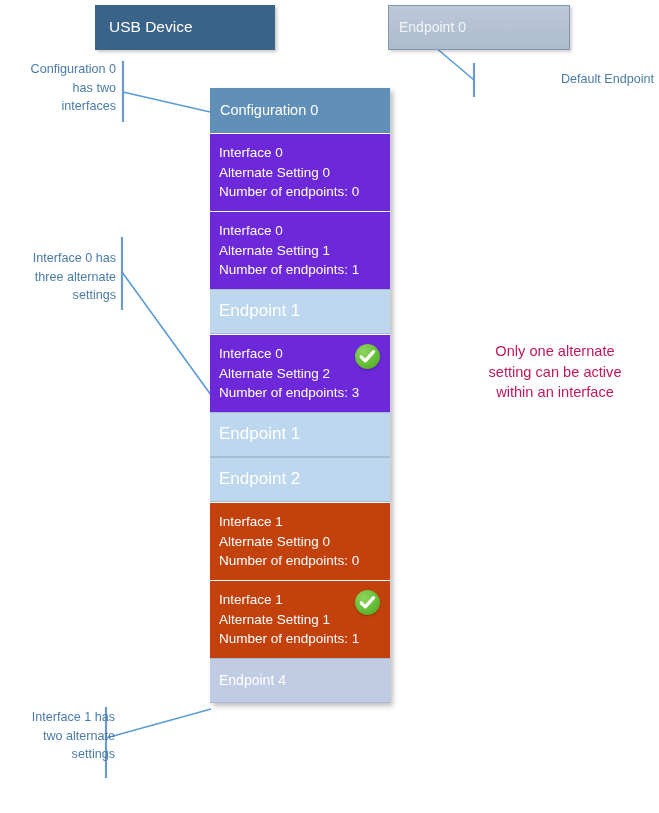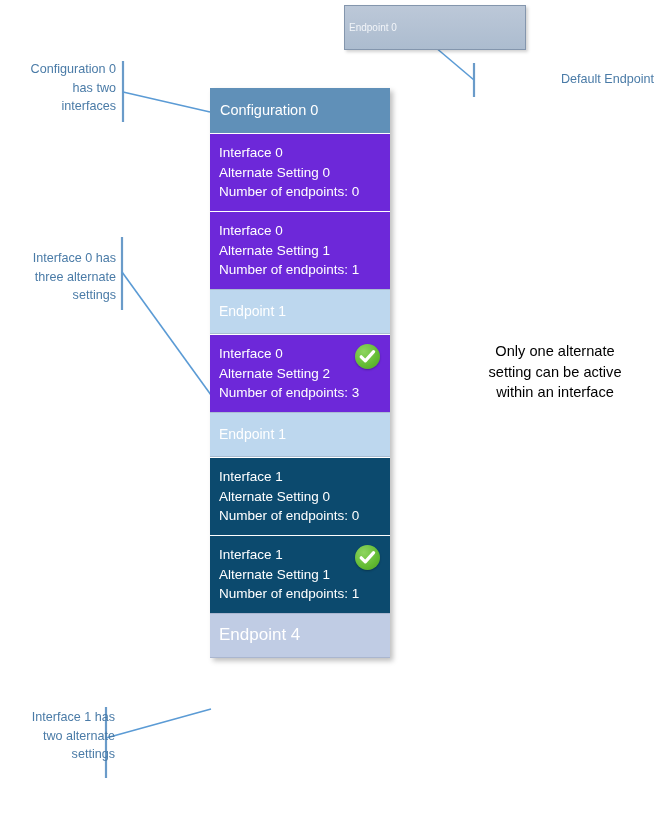--- a/index.html
+++ b/index.html
@@ -38,24 +38,25 @@
     background: #3a6389;
     padding: 0 14px;
     font-size: 15.5px;
     box-shadow: 2px 2px 3px rgba(0,0,0,0.22);
   }
 
   
   .hdr-endpoint0 {
     background: linear-gradient(180deg, #bcc8d8 0%, #acbccf 100%);
     border: 1px solid #8496ad;
-    padding: 0 4px;
-    font-size: 10px;
+    padding: 0 10px;
+    font-size: 14px;
     color: #f2f5f9;
     box-shadow: 2px 2px 3px rgba(0,0,0,0.18);
+    margin-left: 44px;
   }
 
   
   .stack {
     position: absolute;
     left: 210px;
     top: 88px;
     width: 180px;
     box-shadow: 3px 3px 5px rgba(0,0,0,0.25);
   }
@@ -78,39 +79,39 @@
     height: 45px;
     font-size: 14.5px;
     padding-left: 10px;
   }
   .row.iface0 {
     background: #6d28d9;
     border-top: 1px solid #ffffff;
     height: 78px;
   }
   .row.iface1 {
-    background: #0c4a6e;
+    background: #c2410c;
     border-top: 1px solid #ffffff;
     height: 78px;
   }
   .row.ep-light {
     background: #bdd7ee;
     border: 1px solid #a9bdd2;
     border-right: none;
     border-left: none;
     height: 45px;
-    font-size: 14px;
+    font-size: 17px;
   }
   .row.ep-muted {
     background: #c0cce4;
     border: 1px solid #aab6cf;
     border-right: none;
     border-left: none;
     height: 45px;
-    font-size: 17px;
+    font-size: 14px;
   }
 
   .check {
     position: absolute;
     right: 10px;
     top: 9px;
     width: 25px;
     height: 25px;
     border-radius: 50%;
     background: radial-gradient(circle at 35% 30%, #8ed560 0%, #62bb33 60%, #4da022 100%);
@@ -124,21 +125,21 @@
     color: #4a7ba7;
     font-size: 12.6px;
     line-height: 1.48;
     white-space: pre-line;
   }
   .note.right-align { text-align: right; }
   .note.center-align { text-align: center; }
   .note.left-align { text-align: right; }
 
   .note.big {
-    color: #000000;
+    color: #be185d;
     font-size: 14.6px;
     line-height: 1.42;
   }
 
   
   .lines {
     position: absolute;
     inset: 0;
     pointer-events: none;
   }
@@ -156,40 +157,44 @@
     <line x1="122" y1="237" x2="122" y2="310" stroke="#6a9bc9" stroke-width="2.2"></line>
     <line x1="122" y1="272" x2="211" y2="395" stroke="#5b9bd5" stroke-width="1.6"></line>
 
     <line x1="106" y1="707" x2="106" y2="778" stroke="#6a9bc9" stroke-width="2.2"></line>
     <line x1="106" y1="738" x2="211" y2="709" stroke="#5b9bd5" stroke-width="1.6"></line>
 
     <line x1="474" y1="63" x2="474" y2="97" stroke="#6a9bc9" stroke-width="2.2"></line>
     <line x1="474" y1="80" x2="435" y2="47" stroke="#5b9bd5" stroke-width="1.6"></line>
   </svg>
 
+  <div class="box hdr-device" style="left:95px; top:5px; width:180px; height:45px;">
+    <span>USB Device</span>
+  </div>
 
   <div class="box hdr-endpoint0" style="left:344px; top:5px; width:182px; height:45px;">
     <span>Endpoint 0</span>
   </div>
 
   <div class="stack" id="stack">
       <div class="row config"><span>Configuration 0</span></div>
       <div class="row iface0"><span>Interface 0
 Alternate Setting 0
 Number of endpoints: 0</span></div>
       <div class="row iface0"><span>Interface 0
 Alternate Setting 1
 Number of endpoints: 1</span></div>
       <div class="row ep-light"><span>Endpoint 1</span></div>
       <div class="row iface0"><span>Interface 0
 Alternate Setting 2
 Number of endpoints: 3</span><span class="check"><svg width="25" height="25" viewBox="0 0 25 25">
             <path d="M6.2 12.8 L10.3 16.9 L18.6 7.6" fill="none" stroke="#ffffff" stroke-width="3.2" stroke-linecap="round" stroke-linejoin="round"></path>
           </svg></span></div>
       <div class="row ep-light"><span>Endpoint 1</span></div>
+      <div class="row ep-light"><span>Endpoint 2</span></div>
       <div class="row iface1"><span>Interface 1
 Alternate Setting 0
 Number of endpoints: 0</span></div>
       <div class="row iface1"><span>Interface 1
 Alternate Setting 1
 Number of endpoints: 1</span><span class="check"><svg width="25" height="25" viewBox="0 0 25 25">
             <path d="M6.2 12.8 L10.3 16.9 L18.6 7.6" fill="none" stroke="#ffffff" stroke-width="3.2" stroke-linecap="round" stroke-linejoin="round"></path>
           </svg></span></div>
       <div class="row ep-muted"><span>Endpoint 4</span></div>
     </div>

